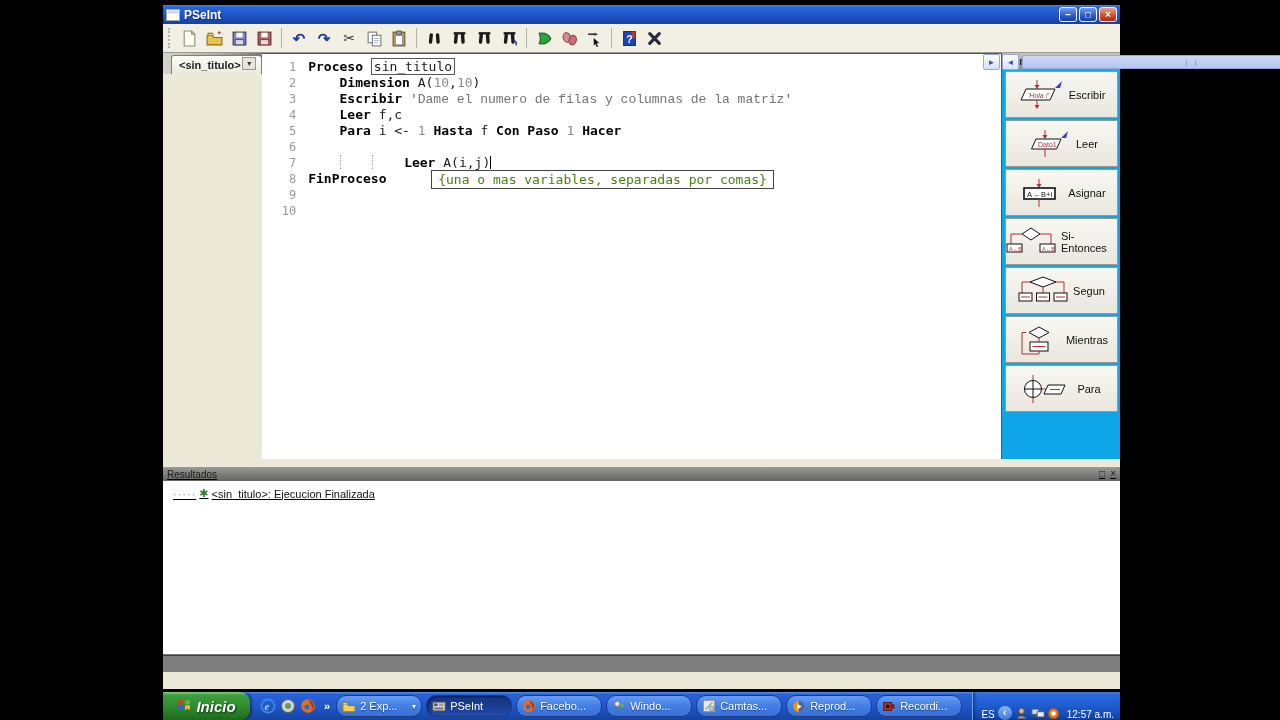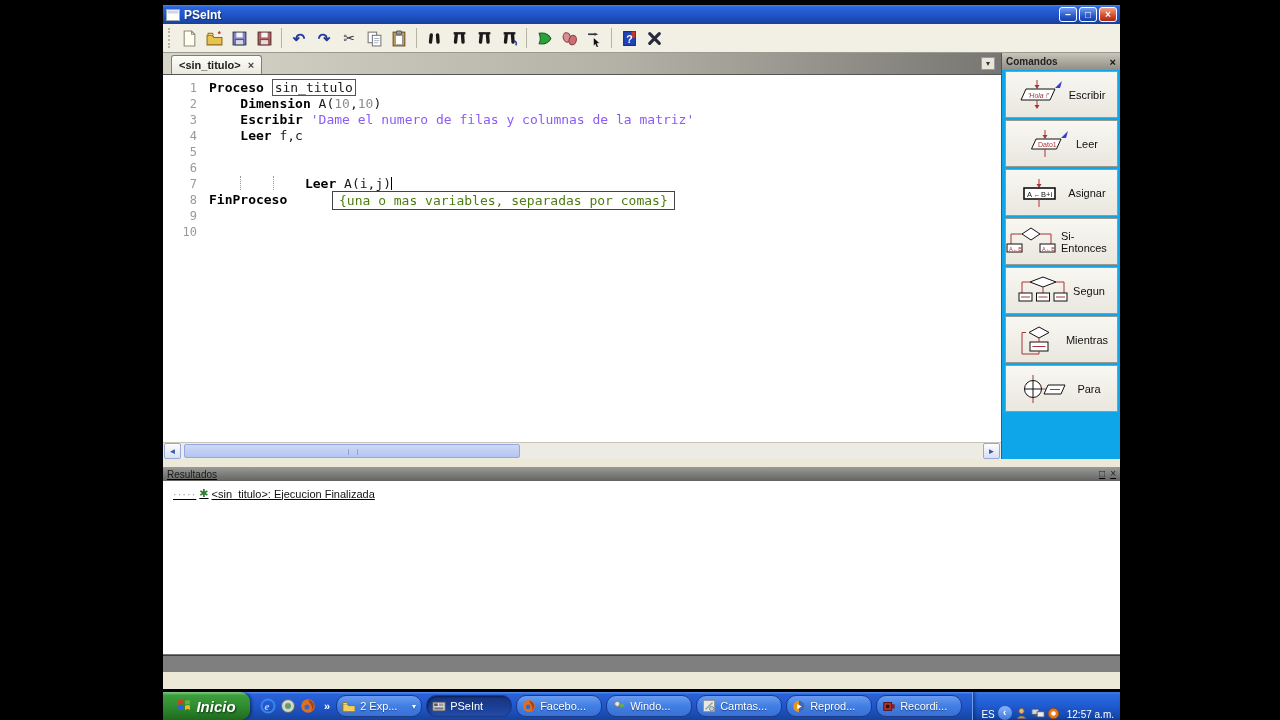--- a/index.html
+++ b/index.html
@@ -29,40 +29,40 @@
   .toolbar { height:29px; background:#f2f0e4; display:flex; align-items:center; gap:1px;
              border-bottom:1px solid #9a9a90; padding-left:2px; }
   .tgrip { width:5px; height:20px; border-left:2px dotted #b8b4a4; margin:0 3px; }
   .tbtn { width:24px; height:24px; display:flex; align-items:center; justify-content:center; }
   .tbtn svg { display:block; }
   .tsep { width:1px; height:20px; background:#b8b4a4; margin:0 4px; }
   .uchar { font-size:15px; font-weight:bold; line-height:1; }
 
   
   .work { height:406px; display:flex; }
-  .editorpane { width:839px; display:flex; flex-direction:column; border-right:1px solid #555; }
+  .editorpane { width:839px; display:flex; border-right:1px solid #555; }
 
   .tabbar { height:21px; background:linear-gradient(90deg,#d7d4c8 0%,#b3b1a6 55%,#787672 100%);
             display:flex; align-items:flex-end; position:relative; }
   .tab { height:19px; margin-left:8px; background:linear-gradient(180deg,#fdfdfb,#ece9dd);
          border:1px solid #7f7f78; border-bottom:none; border-radius:3px 3px 0 0;
          display:flex; align-items:center; padding:0 7px; font-size:11px; font-weight:bold; color:#222; gap:7px; }
   .tabx { font-weight:bold; color:#444; font-size:11px; }
   .tablist-btn { position:absolute; right:6px; top:4px; width:14px; height:13px;
                  background:#e8e6da; border:1px solid #999; font-size:8px; line-height:12px;
                  text-align:center; color:#333; }
 
   .editor { flex:1; background:#fff; border-top:1px solid #555; position:relative;
             font-family:"DejaVu Sans Mono", monospace; font-size:13px; padding-top:5px; overflow:hidden; }
   .row { display:flex; height:16px; line-height:16px; }
   .ln { width:34px; text-align:right; color:#999; font-size:12px; padding-right:0; flex:none; }
   .code { white-space:pre; color:#1a1a1a; padding-left:12px; }
   .code .k { font-weight:bold; color:#000; }
   .code .n { color:#8c8c8c; }
-  .code .s { color:#8b5cf6; }
+  .code .s { color:#737373;font-family:Liberation Mono, monospace; }
   .code .box { border:1px solid #555; padding:0 2px; }
   .code .g { display:inline-block; width:0; height:14px; border-left:1px dotted #9a9a9a; vertical-align:-2px; }
   .code .caret { display:inline-block; width:1px; height:13px; background:#000; vertical-align:-2px; }
   .tooltip { position:absolute; left:169px; top:116px; background:#fff; border:1px solid #444;
              color:#4d7c0f; font-size:13px; padding:1px 6px; white-space:nowrap; }
 
   .hscroll { height:17px; background:#ecebe4; position:relative; border-top:1px solid #c8c5b8; }
   .sarrow { position:absolute; top:0; width:17px; height:16px; background:linear-gradient(180deg,#fdfdfd,#d8e0f4);
             border:1px solid #98a8d8; border-radius:2px; color:#3a55a8; font-size:8px;
             line-height:15px; text-align:center; }
@@ -287,20 +287,21 @@
             <div class="row">
               <span class="ln">3</span>
               <span class="code"><span>    </span><span class="k">Escribir </span><span class="s">'Dame el numero de filas y columnas de la matriz'</span></span>
             </div>
             <div class="row">
               <span class="ln">4</span>
               <span class="code"><span>    </span><span class="k">Leer </span><span>f,c</span></span>
             </div>
             <div class="row">
               <span class="ln">5</span>
+              <span class="code"><span>    </span><span class="k">Para </span><span>i &lt;- </span><span class="n">1</span><span> </span><span class="k">Hasta </span><span>f </span><span class="k">Con Paso </span><span class="n">1</span><span> </span><span class="k">Hacer</span></span>
             </div>
             <div class="row">
               <span class="ln">6</span>
             </div>
             <div class="row">
               <span class="ln">7</span>
               <span class="code"><span>    </span><span class="g"></span><span>    </span><span class="g"></span><span>    </span><span class="k">Leer </span><span>A(i,j)</span><span class="caret"></span></span>
             </div>
             <div class="row">
               <span class="ln">8</span>

